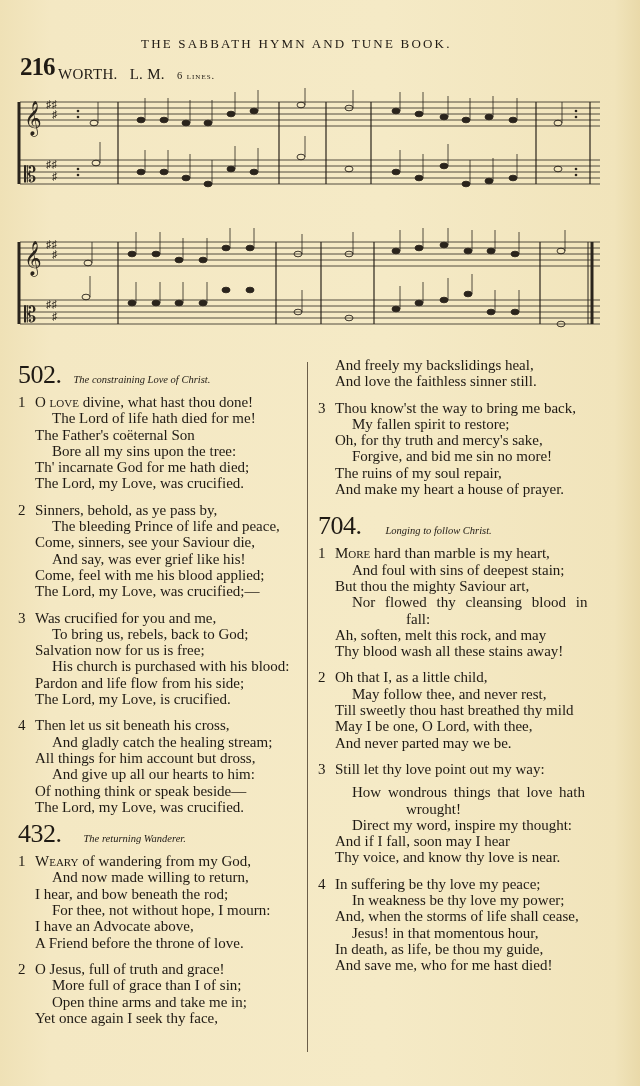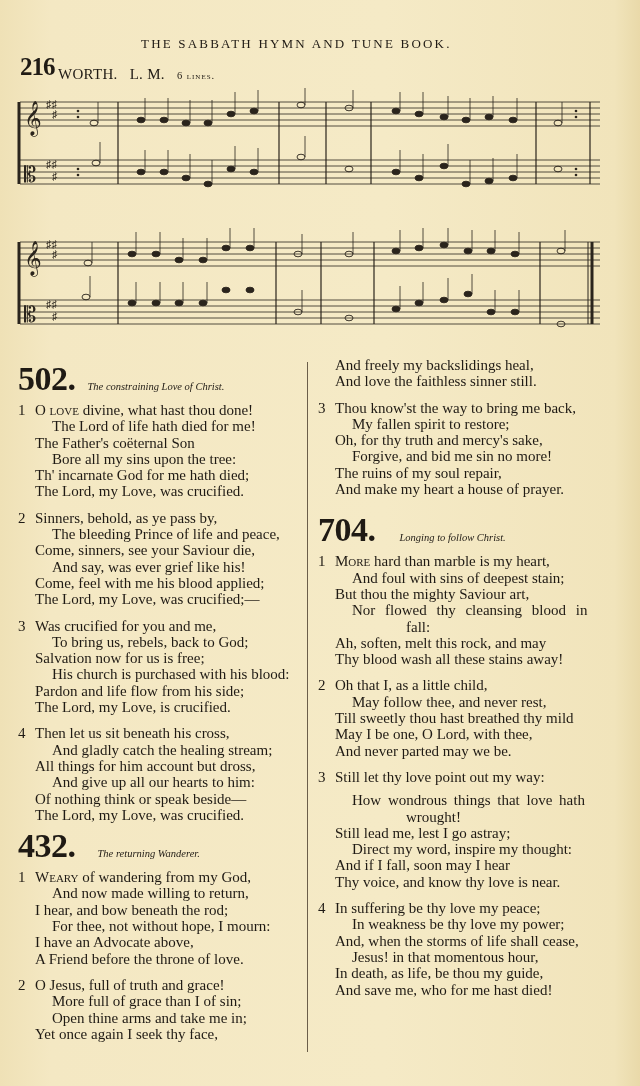--- a/index.html
+++ b/index.html
@@ -16,21 +16,21 @@
     .tune-name { position: absolute; left: 58px; top: 66px; font-size: 15px; letter-spacing: 0.3px; }
     .tune-name .meter { margin-left: 12px; }
     .tune-name .lines { margin-left: 12px; font-size: 10.5px; letter-spacing: 1px; }
     .score { position: absolute; left: 16px; width: 584px; }
     .score svg { display: block; }
     .col-divider { position: absolute; left: 307px; top: 362px; width: 1px; height: 690px; background: #6b5e4a; }
     .hymn-col { position: absolute; width: 300px; }
     .left-col { left: 18px; top: 360px; }
     .right-col { left: 318px; top: 357px; width: 300px; }
     .hymn-head { display: flex; align-items: baseline; margin-bottom: 4px; }
-    .hymn-num { font-size: 34px; font-weight: bold; letter-spacing: -0.5px; }
+    .hymn-num { font-size: 26px; font-weight: normal; letter-spacing: -0.5px; }
     .hymn-title { font-style: italic; font-size: 10.5px; margin-left: 12px; }
     .stanza { margin-bottom: 10px; }
     .line { font-size: 15px; line-height: 16.3px; white-space: nowrap; position: relative; padding-left: 17px; }
     .line.indent { padding-left: 34px; }
     .line.indent2 { padding-left: 88px; }
     .vnum { position: absolute; left: 0; top: 0; }
     .sc { font-variant: small-caps; text-align: right; }
   </style>
 </head>
 <body>
@@ -349,21 +349,20 @@
       <div class="line"><span class="vnum">2</span><span>Oh that I, as a little child,</span></div>
       <div class="line indent">May follow thee, and never rest,</div>
       <div class="line">Till sweetly thou hast breathed thy mild</div>
       <div class="line">May I be one, O Lord, with thee,</div>
       <div class="line">And never parted may we be.</div>
     </div>
     <div class="stanza">
       <div class="line"><span class="vnum">3</span><span>Still let thy love point out my way:</span></div>
       <div class="line indent" style="word-spacing:3px;margin-top:7px;">How wondrous things that love hath</div>
       <div class="line indent2">wrought!</div>
-      <div class="line">Still lead me, lest I go astray;</div>
       <div class="line indent">Direct my word, inspire my thought:</div>
       <div class="line">And if I fall, soon may I hear</div>
       <div class="line">Thy voice, and know thy love is near.</div>
     </div>
     <div class="stanza">
       <div class="line"><span class="vnum">4</span><span>In suffering be thy love my peace;</span></div>
       <div class="line indent">In weakness be thy love my power;</div>
       <div class="line">And, when the storms of life shall cease,</div>
       <div class="line indent">Jesus! in that momentous hour,</div>
       <div class="line">In death, as life, be thou my guide,</div>

